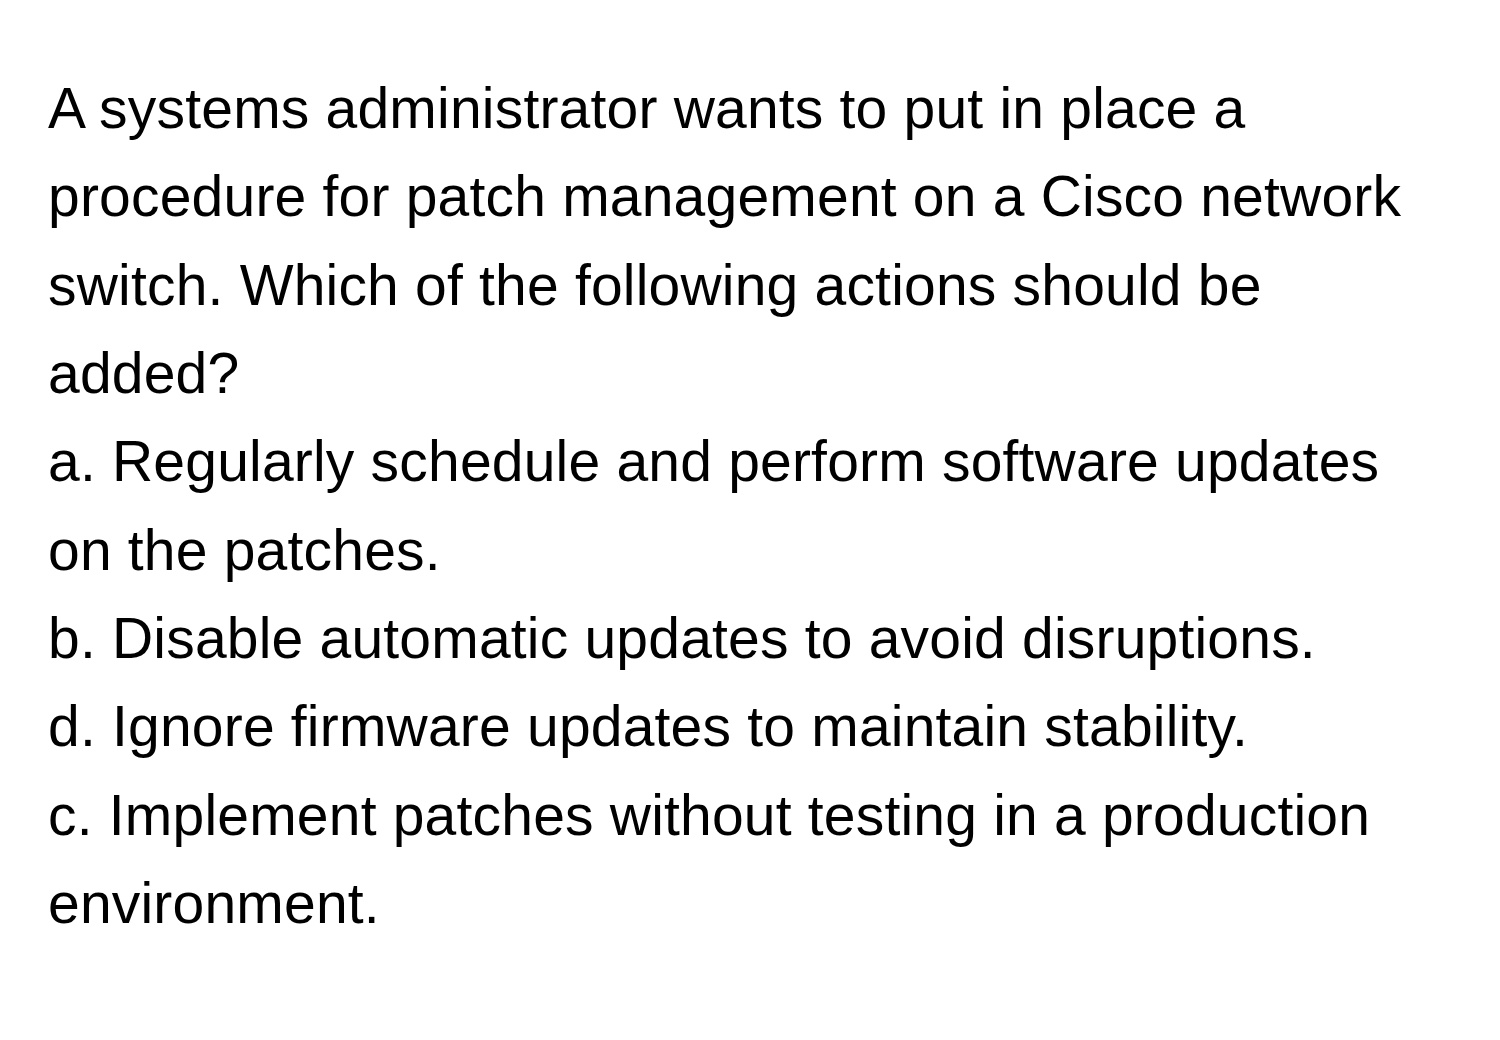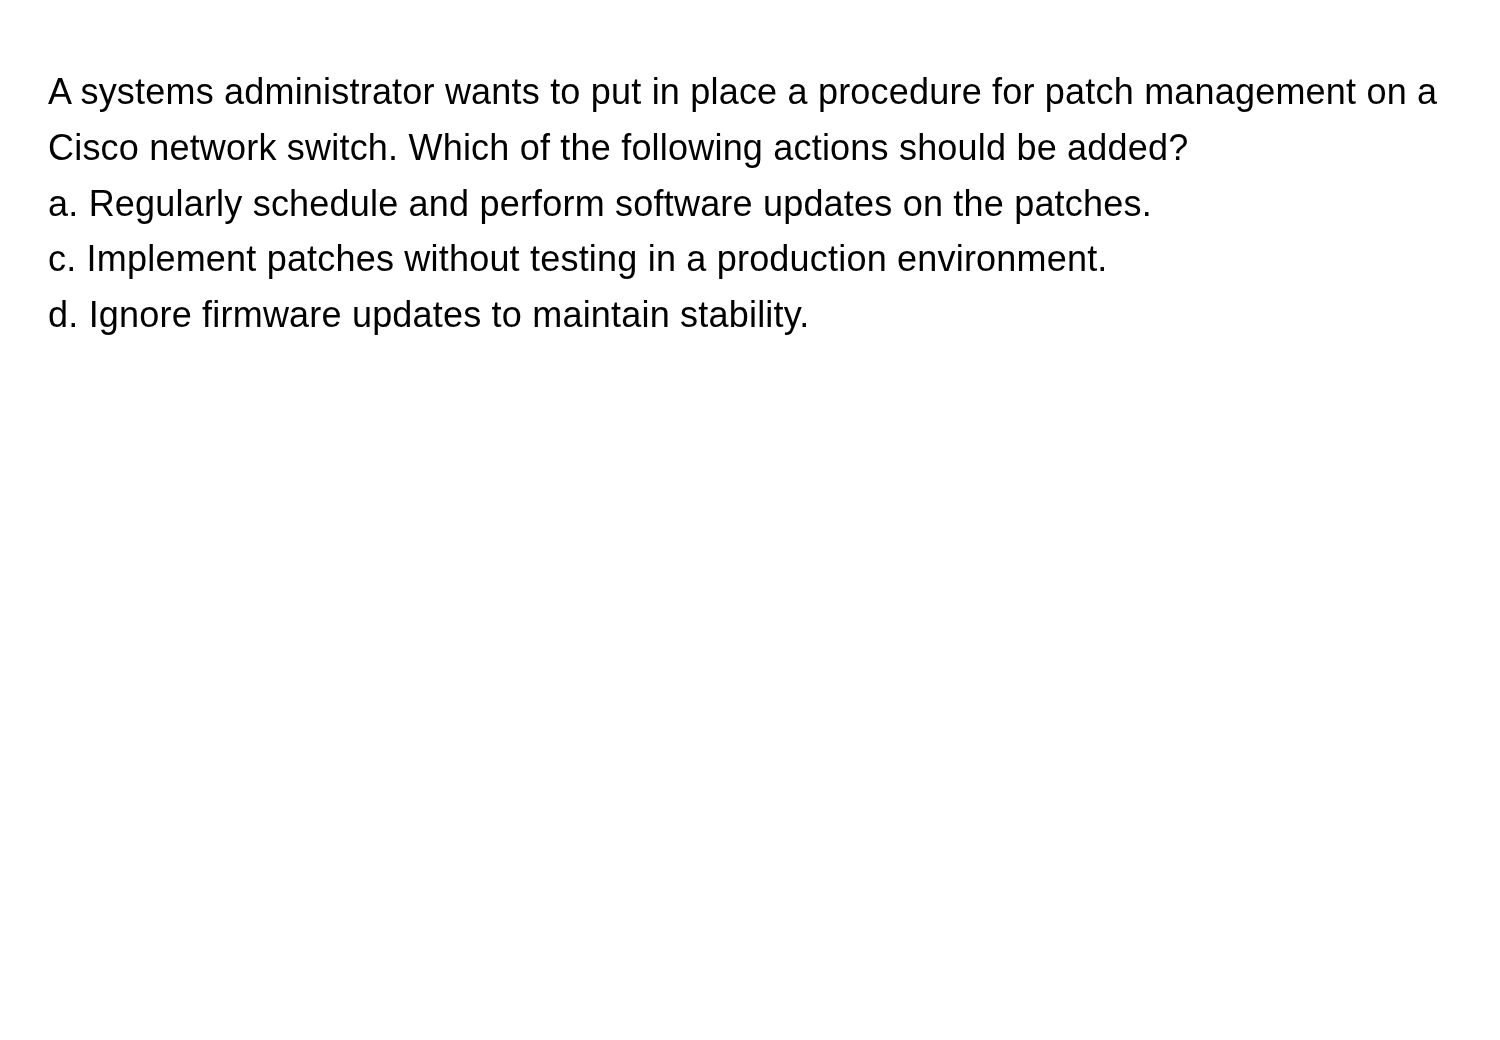--- a/index.html
+++ b/index.html
@@ -3,29 +3,30 @@
 <meta charset="utf-8">
 <style>
   * { margin: 0; padding: 0; box-sizing: border-box; }
   html, body { width: 1500px; height: 1040px; background: #fff; }
   body {
     font-family: -apple-system, BlinkMacSystemFont, "Segoe UI", Helvetica, Arial, sans-serif;
     color: #000;
     padding: 64px 48px 48px 48px;
   }
   .content {
-    font-size: 36px;
+    font-size: 57px;
     line-height: 1.55;
     letter-spacing: 0.2px;
     font-weight: 400;
   }
   .question { margin-bottom: 0; }
   .option { margin-top: 0; }
 </style>
 </head>
 <body>
 
 <div class="content">
   <p class="question">A systems administrator wants to put in place a procedure for patch management on a Cisco network switch. Which of the following actions should be added?</p>
   <p class="option">a. Regularly schedule and perform software updates on the patches.</p>
+  <p class="option">b. Disable automatic updates to avoid disruptions.</p>
+  <p class="option">d. Ignore firmware updates to maintain stability.</p>
   <p class="option">c. Implement patches without testing in a production environment.</p>
-  <p class="option">d. Ignore firmware updates to maintain stability.</p>
 </div>
 
 </body></html>

